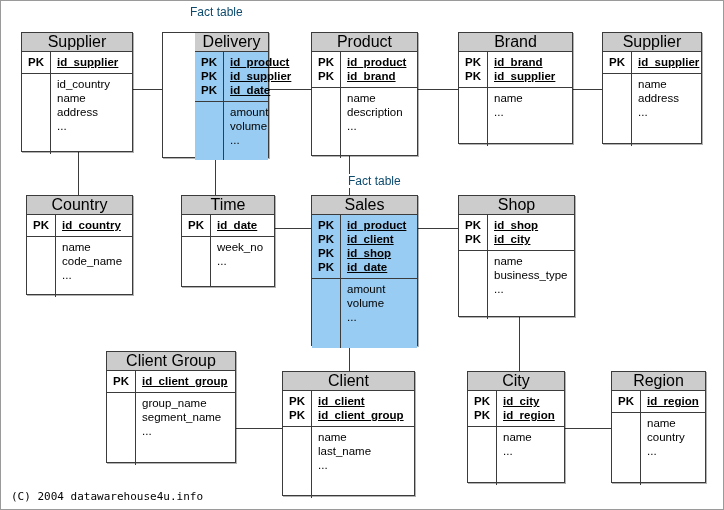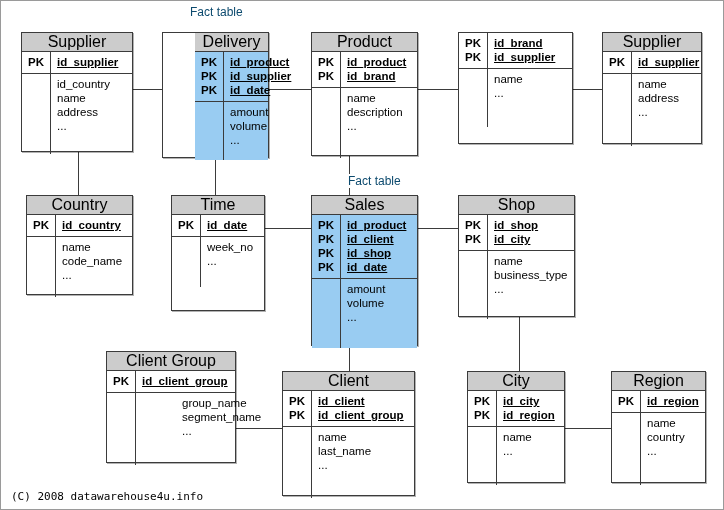--- a/index.html
+++ b/index.html
@@ -198,20 +198,21 @@
         <div class="section body" style="height: 70px;">
           <div class="keycol" style="align-self: stretch;">&nbsp;</div>
           <div class="attrcol">
             <div class="attr">name</div>
             <div class="attr">description</div>
             <div class="attr">...</div>
           </div>
         </div>
       </div>
       <div class="entity" style="left: 457px; top: 31px; width: 115px; height: 112px;">
+        <div class="title">Brand</div>
         <div class="section keys">
           <div class="keycol">
             <div class="pk">PK</div>
             <div class="pk">PK</div>
           </div>
           <div class="attrcol">
             <div class="pkname">id_brand</div>
             <div class="pkname">id_supplier</div>
           </div>
         </div>
@@ -254,21 +255,21 @@
         </div>
         <div class="section body" style="height: 60px;">
           <div class="keycol" style="align-self: stretch;">&nbsp;</div>
           <div class="attrcol">
             <div class="attr">name</div>
             <div class="attr">code_name</div>
             <div class="attr">...</div>
           </div>
         </div>
       </div>
-      <div class="entity" style="left: 170px; top: 194px; width: 94px; height: 116px;">
+      <div class="entity" style="left: 180px; top: 194px; width: 94px; height: 92px;">
         <div class="title">Time</div>
         <div class="section keys">
           <div class="keycol">
             <div class="pk">PK</div>
           </div>
           <div class="attrcol">
             <div class="pkname">id_date</div>
           </div>
         </div>
         <div class="section body" style="height: 50px;">
@@ -328,21 +329,21 @@
       <div class="entity" style="left: 105px; top: 350px; width: 130px; height: 112px;">
         <div class="title">Client Group</div>
         <div class="section keys">
           <div class="keycol">
             <div class="pk">PK</div>
           </div>
           <div class="attrcol">
             <div class="pkname">id_client_group</div>
           </div>
         </div>
-        <div class="section body" style="height: 72px; gap: 40px;">
+        <div class="section body" style="height: 72px;">
           <div class="keycol" style="align-self: stretch;">&nbsp;</div>
           <div class="attrcol">
             <div class="attr">group_name</div>
             <div class="attr">segment_name</div>
             <div class="attr">...</div>
           </div>
         </div>
       </div>
       <div class="entity" style="left: 281px; top: 370px; width: 133px; height: 125px;">
         <div class="title">Client</div>
@@ -402,14 +403,14 @@
             <div class="attr">country</div>
             <div class="attr">...</div>
           </div>
         </div>
       </div>
     </div>
   <div id="caption-layer">
       <div class="caption" style="left: 187px; top: 4px;">Fact table</div>
       <div class="caption" style="left: 345px; top: 173px;">Fact table</div>
     </div>
-  <div class="credit">(C) 2008 datawarehouse4u.info</div>
+  <div class="credit">(C) 2004 datawarehouse4u.info</div>
 </div>
 
 </body></html>

